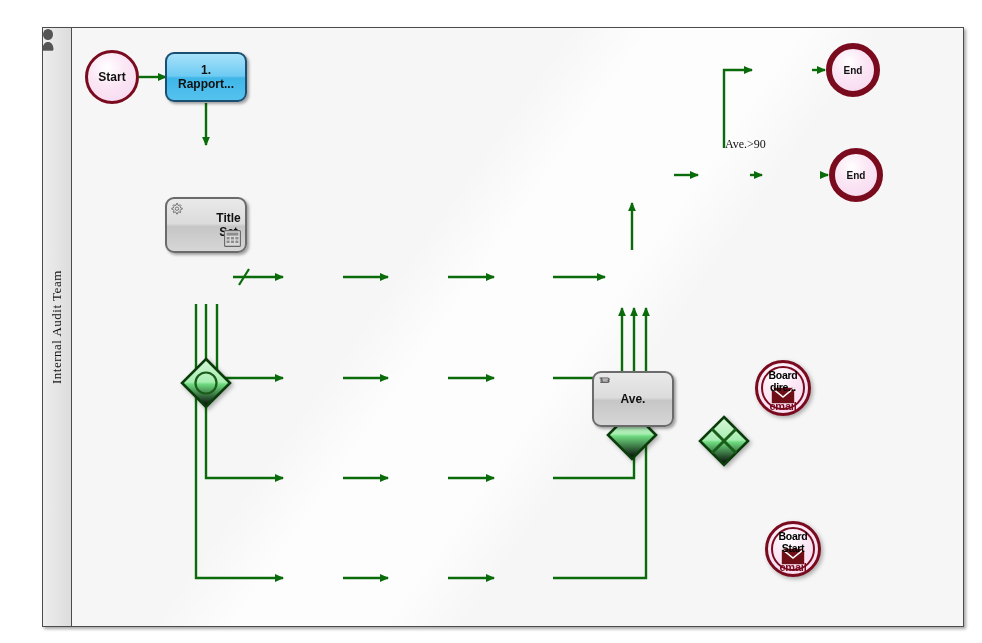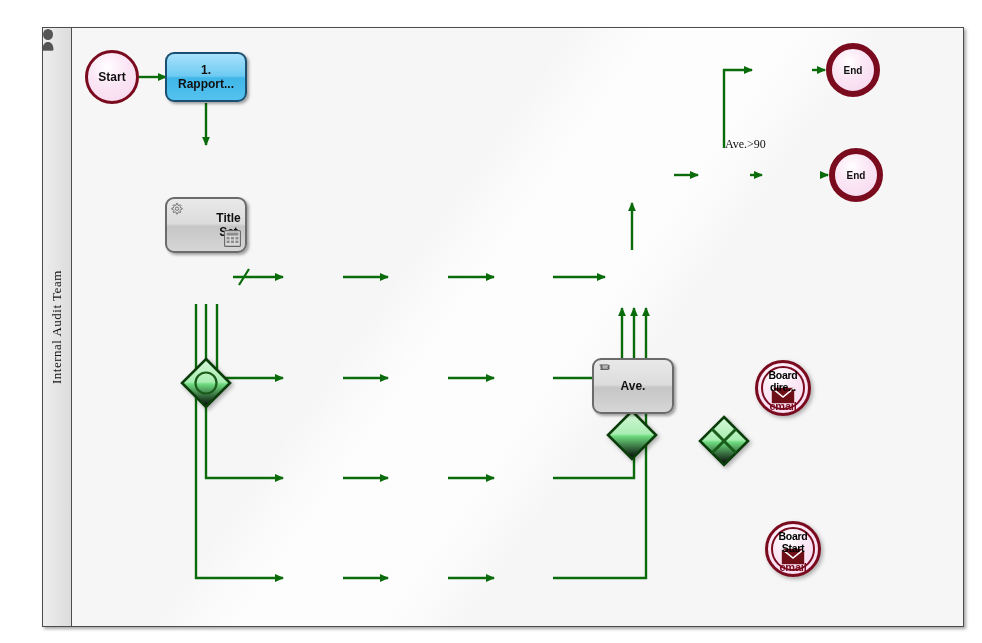--- a/index.html
+++ b/index.html
@@ -313,21 +313,21 @@
       <circle cx="26" cy="26" r="10.5" fill="none" stroke="#1a5c1a" stroke-width="2.2"></circle>
     </svg>
   </div>
 
   <div class="node gw" style="left:606px; top:251px;">
     <svg width="52" height="52" viewBox="0 0 52 52">
       <polygon points="26,2 50,26 26,50 2,26" fill="url(#gwg)" stroke="#0b3d0b" stroke-width="2.6"></polygon>
     </svg>
   </div>
 
-  <div class="node task task-grey" style="left:592px; top:148px;">
+  <div class="node task task-grey" style="left:592px; top:161px;">
     <svg class="task-icon-tl" width="16" height="16" viewBox="0 0 16 16">
       <path d="M3 2 C5.5 2 5.5 4 3.4 4 C5.8 4 6 6 3.8 6 M3 2 L10.5 2 C12.8 2 12.6 4.3 10.4 4.3
                C12.6 4.3 12.6 6.4 10.4 6.4 L4 6.4" fill="none" stroke="#555" stroke-width="1.2" stroke-linecap="round"></path>
       <path d="M3.4 4 L10.8 4 M3.8 6 L11 6" stroke="#777" stroke-width="0.9" fill="none"></path>
     </svg>
     <span class="task-label">Ave.</span>
   </div>
 
   <div class="node gw" style="left:698px; top:149px;">
     <svg width="52" height="52" viewBox="0 0 52 52">

